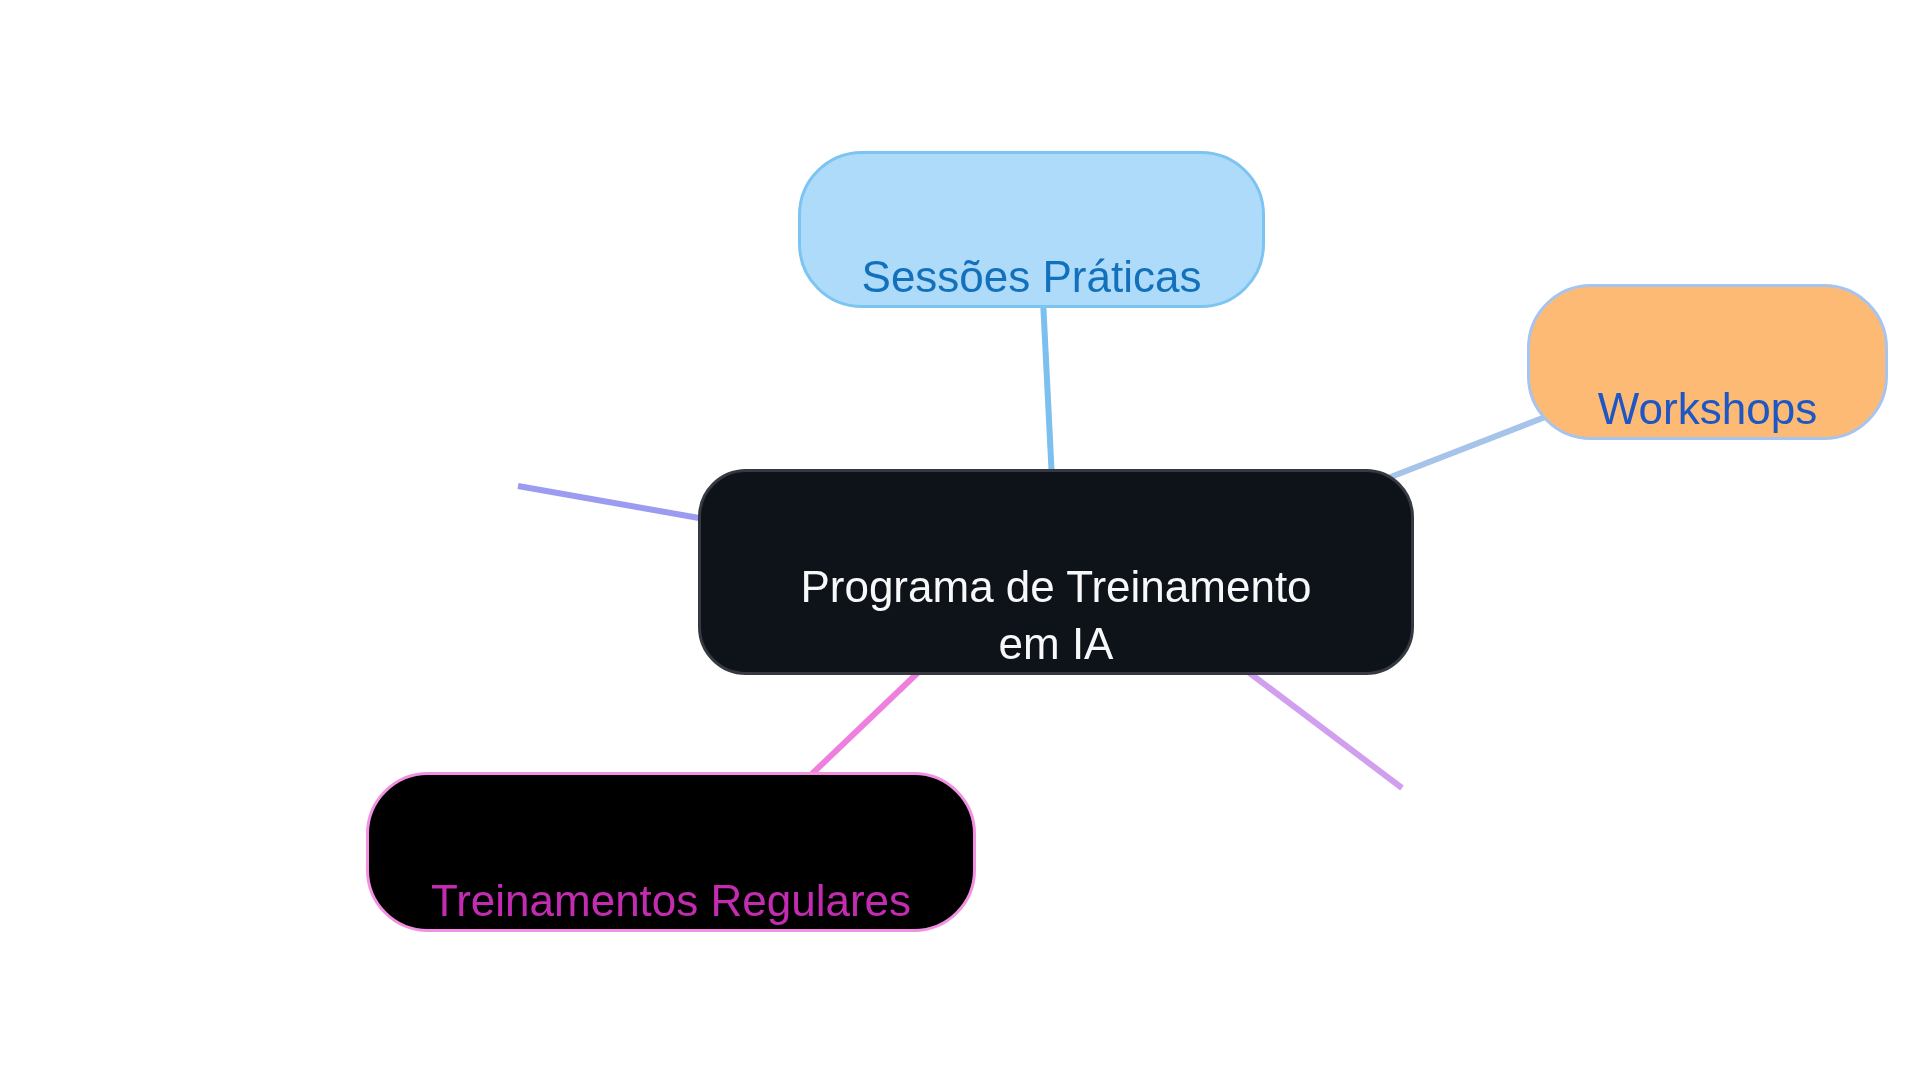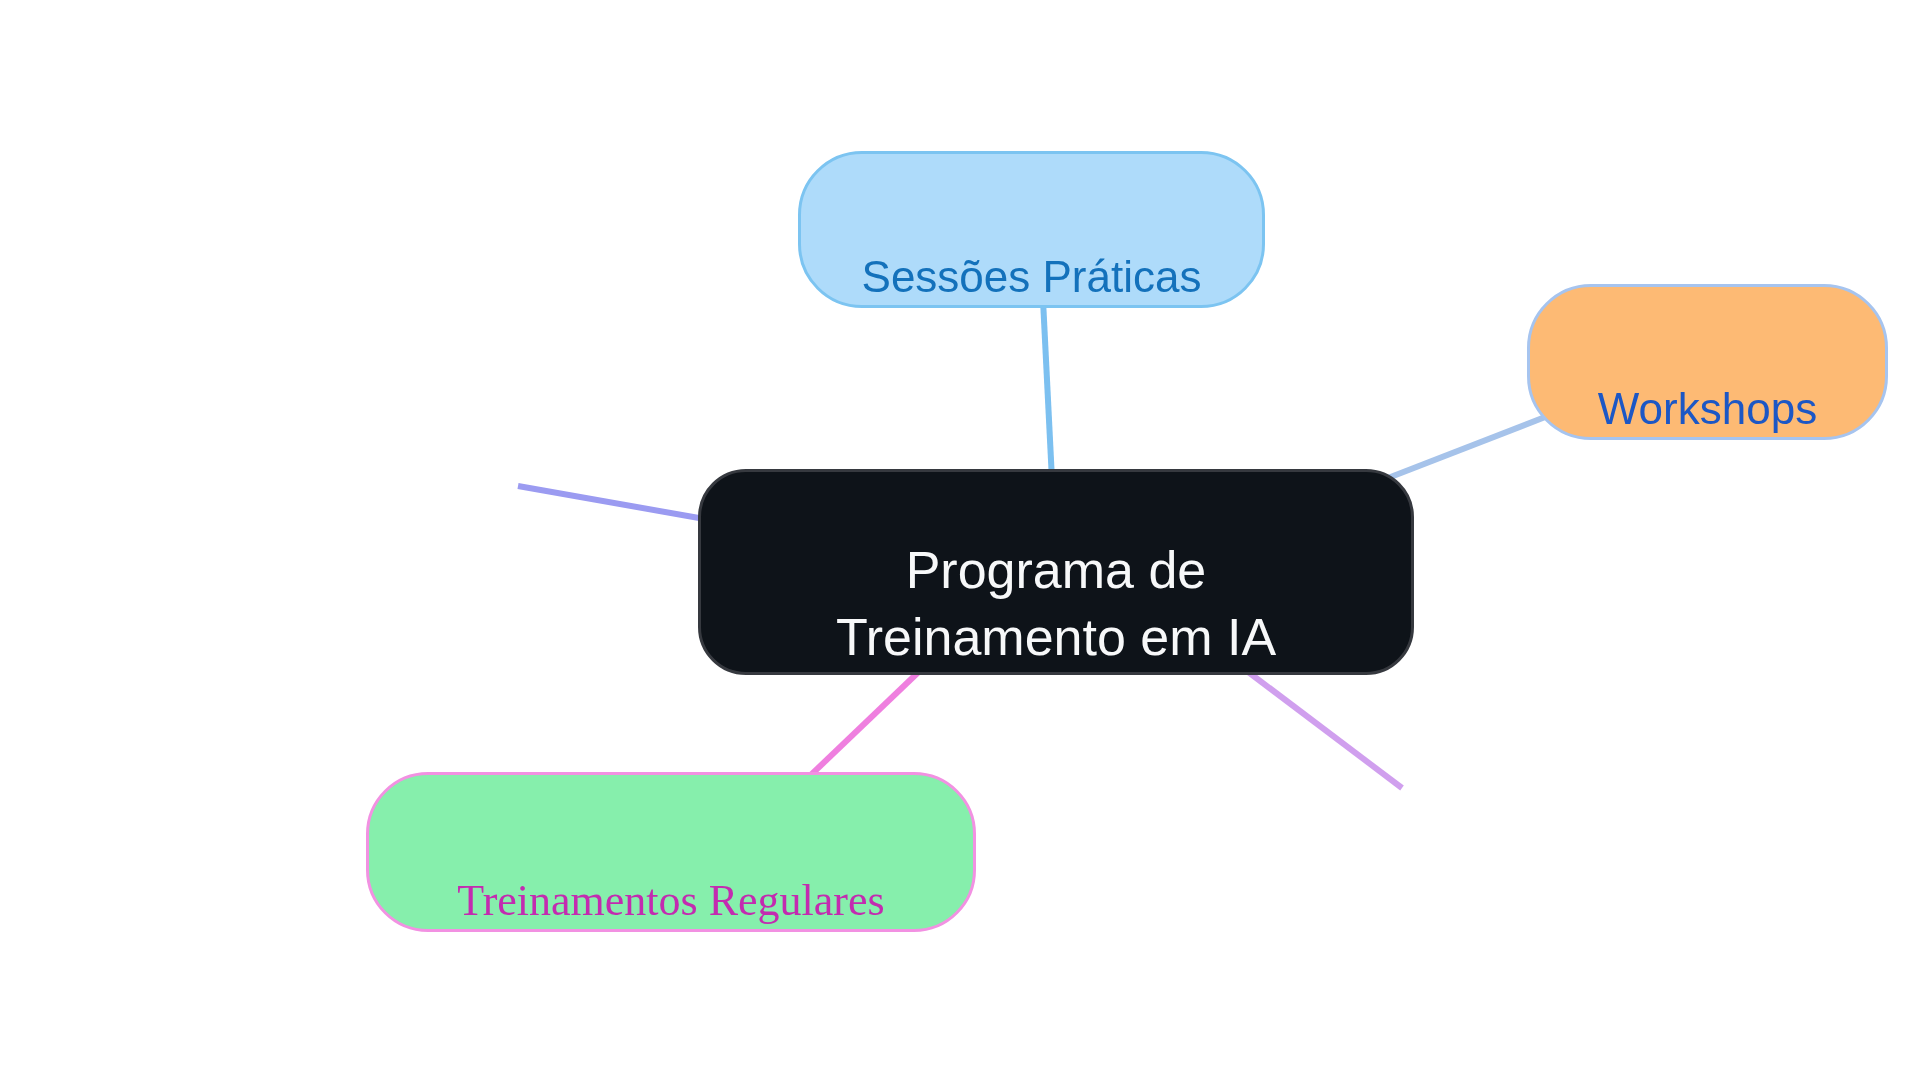--- a/index.html
+++ b/index.html
@@ -36,21 +36,21 @@
     display: inline-block;
     line-height: 1.3;
   }
   
   #node-center {
     left: 698px;
     top: 469px;
     width: 716px;
     height: 206px;
     border-radius: 48px;
-    font-size: 52px;
+    font-size: 44px;
   }
   #node-center .node-label {
     max-width: 580px;
   }
   .branch {
     font-size: 44px;
     border-radius: 64px;
   }
   #node-sessoes-praticas   { left: 798px;  top: 151px; width: 467px; height: 157px; }
   #node-workshops          { left: 1527px; top: 284px; width: 361px; height: 156px; }
@@ -77,18 +77,18 @@
 
   <div class="node branch" id="node-sessoes-praticas" style="background-color: rgb(174, 219, 250); border-color: rgb(124, 196, 241); color: rgb(19, 113, 187);">
     <span class="node-label">Sessões Práticas</span>
   </div>
 
   <div class="node branch" id="node-workshops" style="background-color: #fdba74; border-color: rgb(166, 196, 239); color: rgb(28, 87, 197);">
     <span class="node-label">Workshops</span>
   </div>
 
 
-  <div class="node branch" id="node-treinamentos-regulares" style="background-color: #86efac; border-color: rgb(242, 145, 226); color: rgb(195, 43, 176); font-family: Liberation Serif, serif;">
+  <div class="node branch" id="node-treinamentos-regulares" style="background-color: #000000; border-color: rgb(242, 145, 226); color: rgb(195, 43, 176);">
     <span class="node-label">Treinamentos Regulares</span>
   </div>
 
 
 </div>
 
 </body></html>

